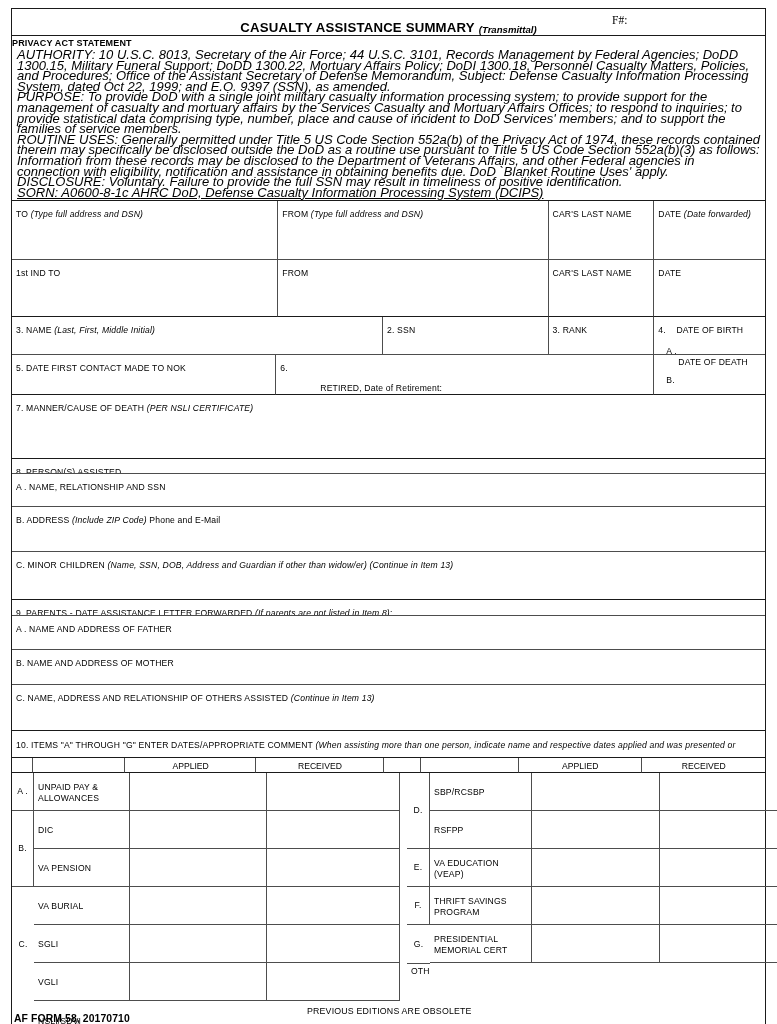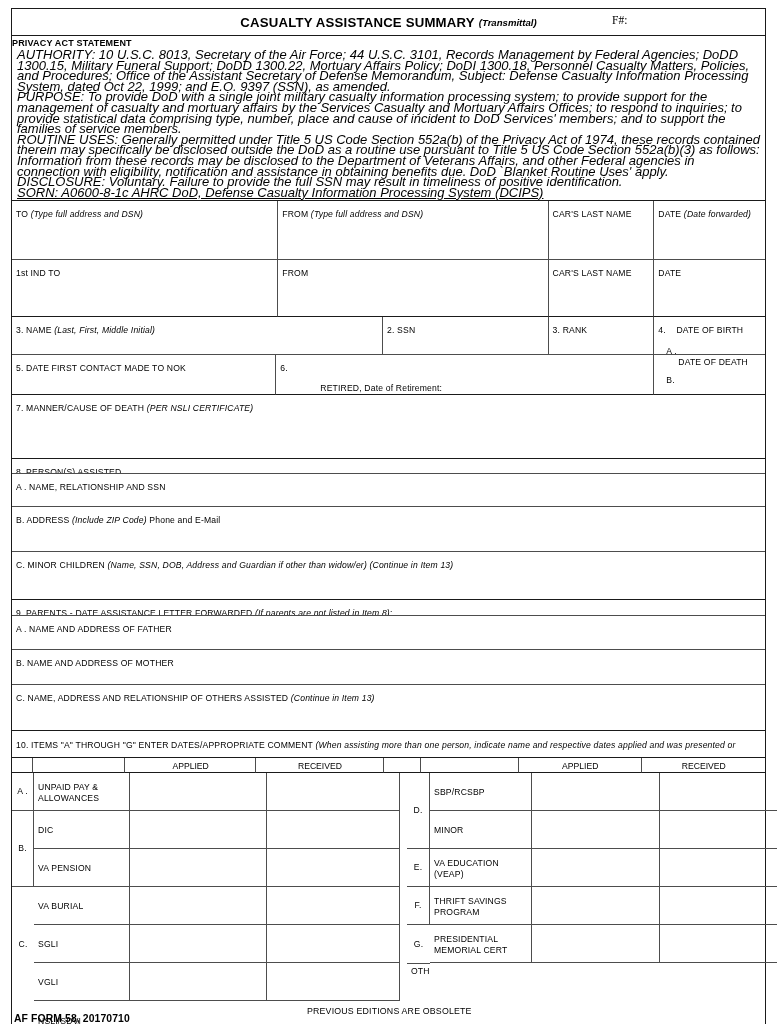--- a/index.html
+++ b/index.html
@@ -55,21 +55,21 @@
     letter-spacing: 0.02em;
     white-space: nowrap;
   }
   .lbl.wrap { white-space: normal; }
   .it { font-style: italic; }
 
   
   .title-row {
     height: 26px;
     display: flex;
-    align-items: center;
+    align-items: flex-end;
     justify-content: center;
     border-bottom: 1.6px solid #1a1a1a;
     position: relative;
   }
   .title-main {
     font-size: 13.2px;
     font-weight: bold;
     letter-spacing: 0.015em;
   }
   .title-sub {
@@ -418,21 +418,21 @@
         <div class="cell bt-letter2 nb-r nb-b" style="width:23px;height:76px;border-top:1px solid #4d4d4d;padding:2px 0 0 4px">
           <span class="lbl" style="text-align:left;display:block">OTHER</span>
         </div>
       </div>
 
       <div style="width:102px">
         <div class="cell bt-name2 vcenter" style="width:102px;height:38px">
           <span class="lbl wrap">SBP/RCSBP</span>
           </div>
         <div class="cell bt-name2 vcenter" style="width:102px;height:38px">
-          <span class="lbl wrap">MINOR</span>
+          <span class="lbl wrap">RSFPP</span>
           </div>
         <div class="cell bt-name2 vcenter" style="width:102px;height:38px">
           <span class="lbl wrap" style="line-height:10.5px">VA EDUCATION (VEAP)</span>
           </div>
         <div class="cell bt-name2 vcenter" style="width:102px;height:38px">
           <span class="lbl wrap" style="line-height:10.5px">THRIFT SAVINGS PROGRAM</span>
           </div>
         <div class="cell bt-name2 vcenter" style="width:102px;height:38px">
           <span class="lbl wrap" style="line-height:10.5px">PRESIDENTIAL MEMORIAL CERT</span>
           </div>

